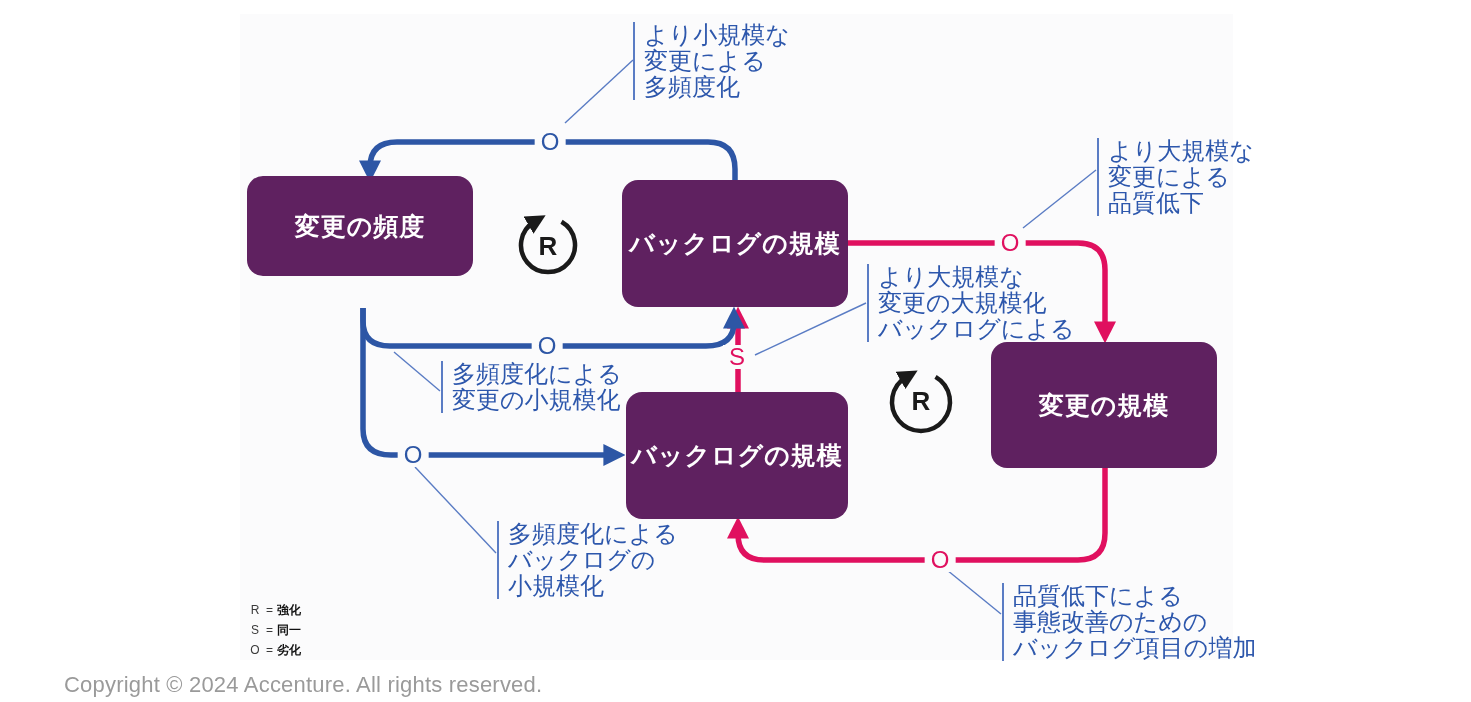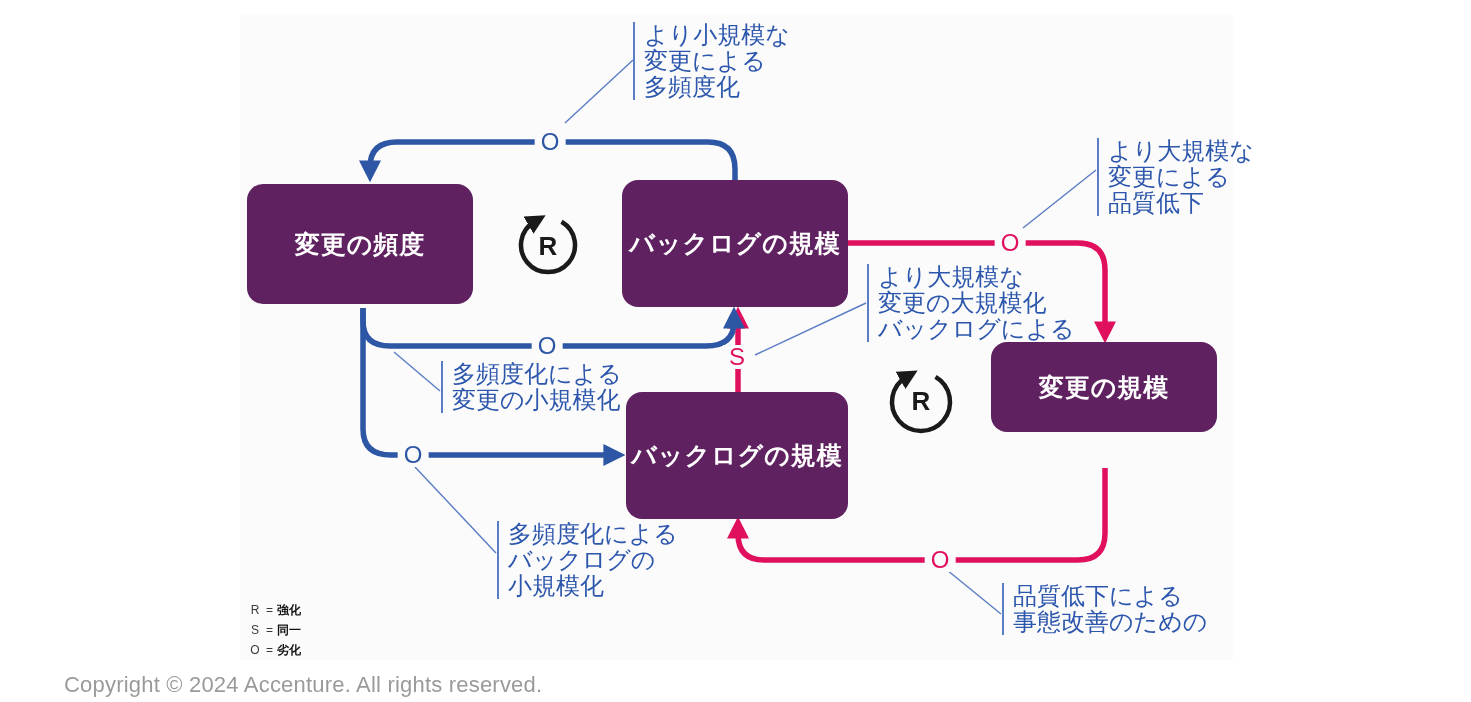--- a/index.html
+++ b/index.html
@@ -12,24 +12,24 @@
   .panel {
     position: absolute; left: 240px; top: 14px; width: 993px; height: 646px;
     background: #fbfbfc;
   }
   svg.layer { position: absolute; left: 0; top: 0; width: 1471px; height: 702px; }
   .node {
     position: absolute; background: #5f2160; border-radius: 16px;
     color: #ffffff; font-size: 25px; font-weight: bold; letter-spacing: 1px;
     display: flex; align-items: center; justify-content: center; text-align: center;
   }
-  .node.n1 { left: 247px; top: 184px; width: 226px; height: 120px; }
+  .node.n1 { left: 247px; top: 176px; width: 226px; height: 100px; }
   .node.n2 { left: 622px; top: 180px; width: 226px; height: 127px; }
   .node.n3 { left: 626px; top: 392px; width: 222px; height: 127px; }
-  .node.n4 { left: 991px; top: 342px; width: 226px; height: 90px; }
+  .node.n4 { left: 991px; top: 342px; width: 226px; height: 126px; }
   .loop-letter {
     position: absolute; color: #1a1a1a; font-size: 26px; font-weight: bold;
     transform: translate(-50%, -50%);
   }
   .polarity {
     position: absolute; transform: translate(-50%, -50%);
     background: #fbfbfc; padding: 0 6px;
     font-size: 24px; font-weight: 400; line-height: 24px;
   }
   .polarity.blue { color: #2d56a5; }
@@ -136,20 +136,21 @@
     <span>変更の小規模化</span>
   </div>
   <div class="annotation ann5">
     <span>多頻度化による</span>
     <span>バックログの</span>
     <span>小規模化</span>
   </div>
   <div class="annotation ann6">
     <span>品質低下による</span>
     <span>事態改善のための</span>
+    <span>バックログ項目の増加</span>
   </div>
 
   <div class="legend">
     <div class="legend-row">
       <span class="sym">R</span><span class="eq">=</span><span class="meaning">強化</span>
     </div>
     <div class="legend-row">
       <span class="sym">S</span><span class="eq">=</span><span class="meaning">同一</span>
     </div>
     <div class="legend-row">

